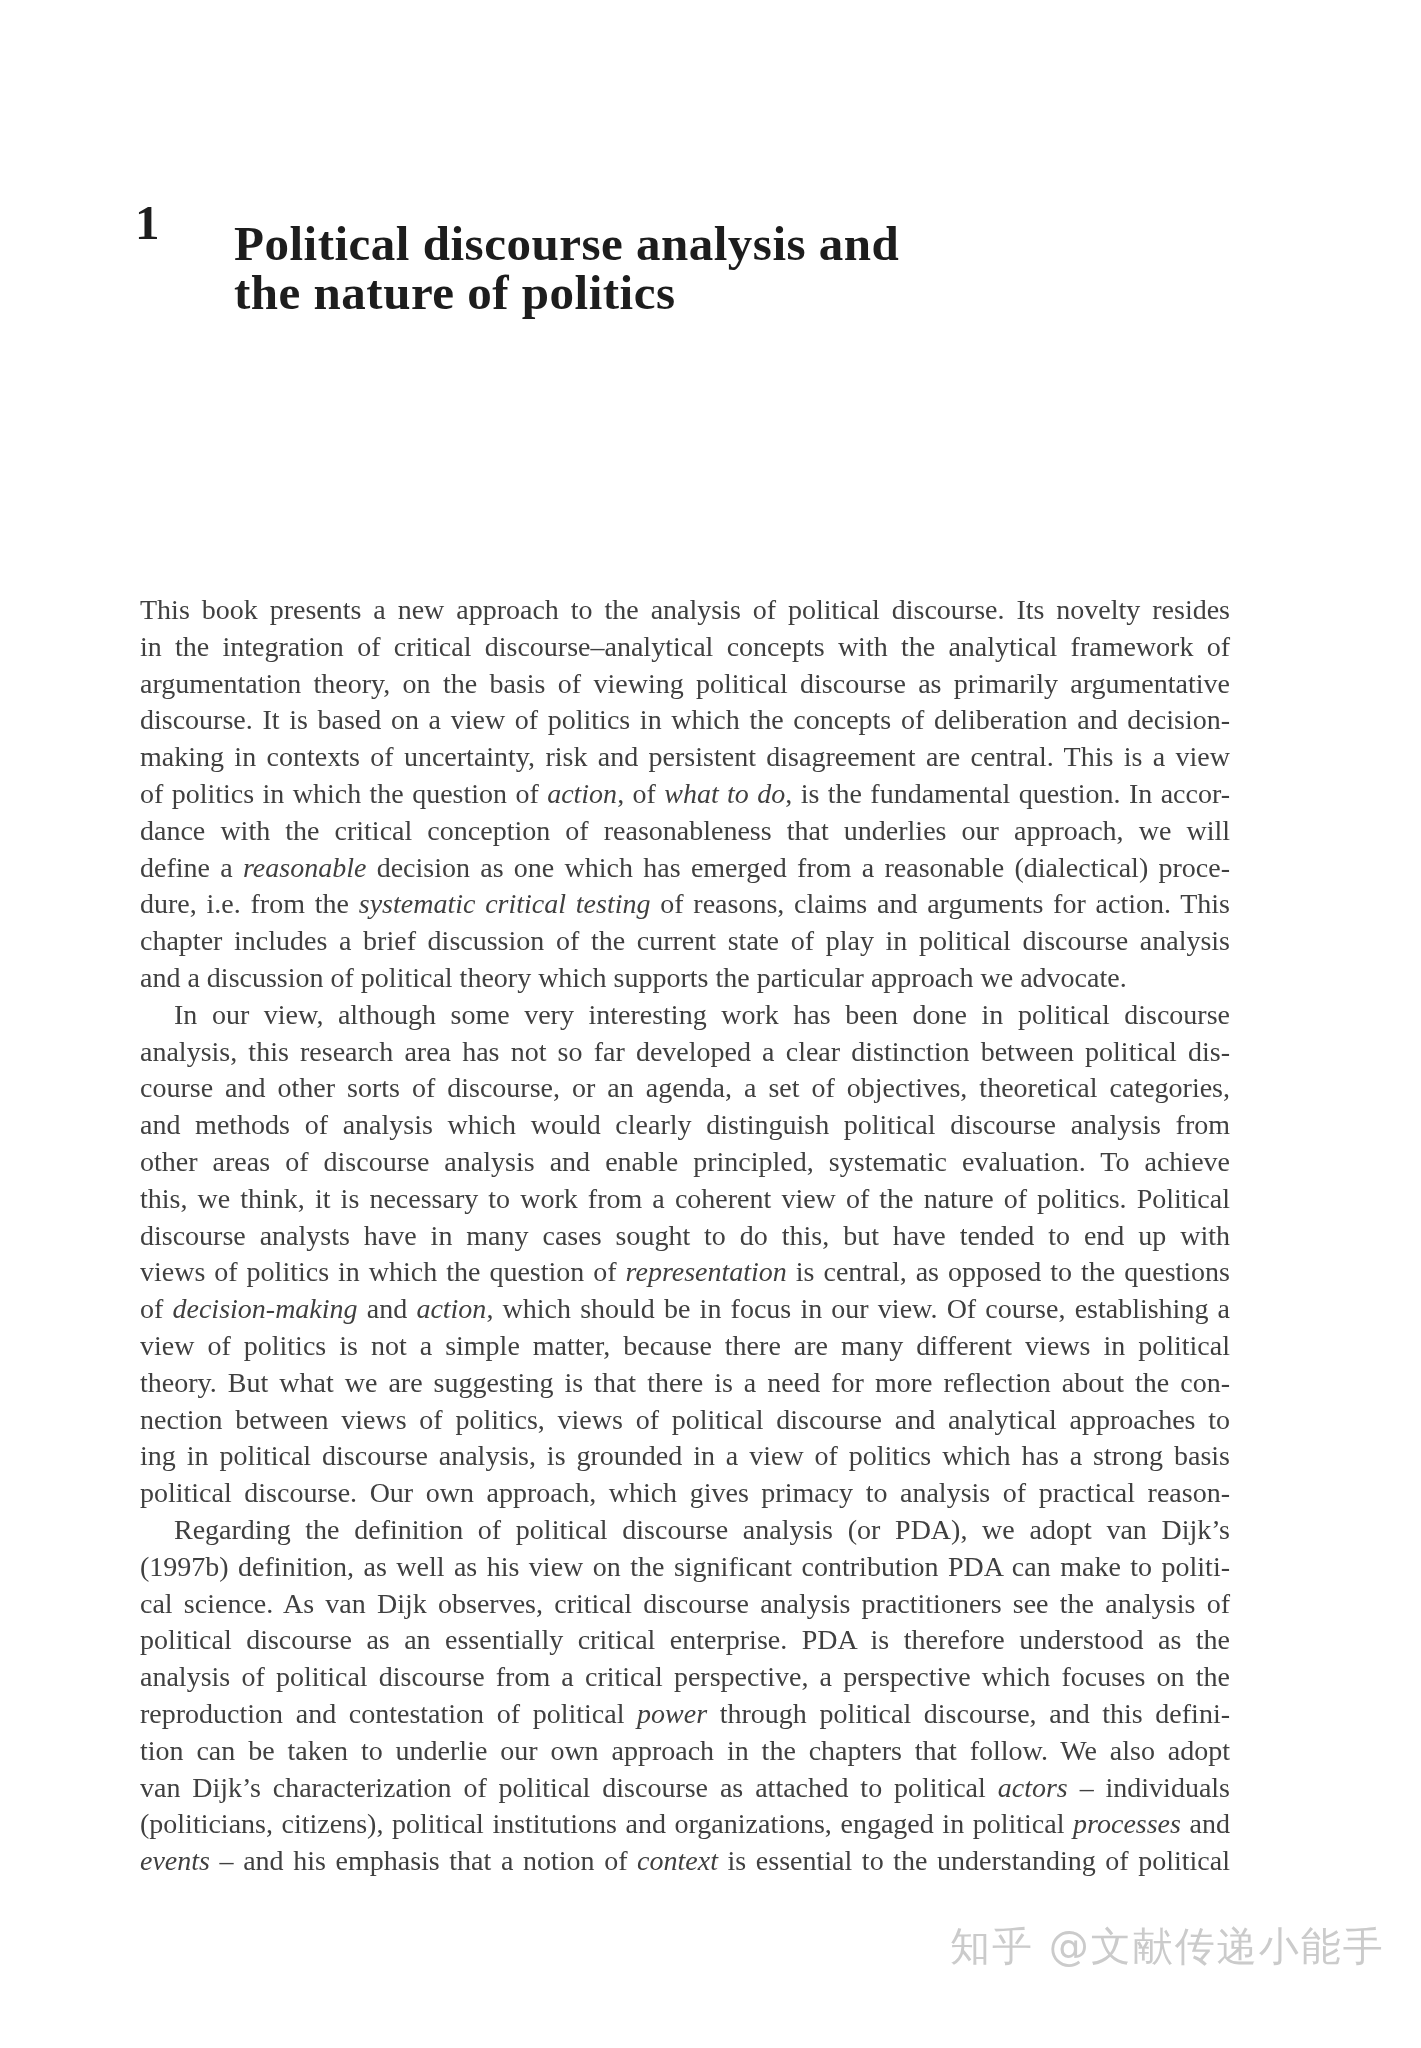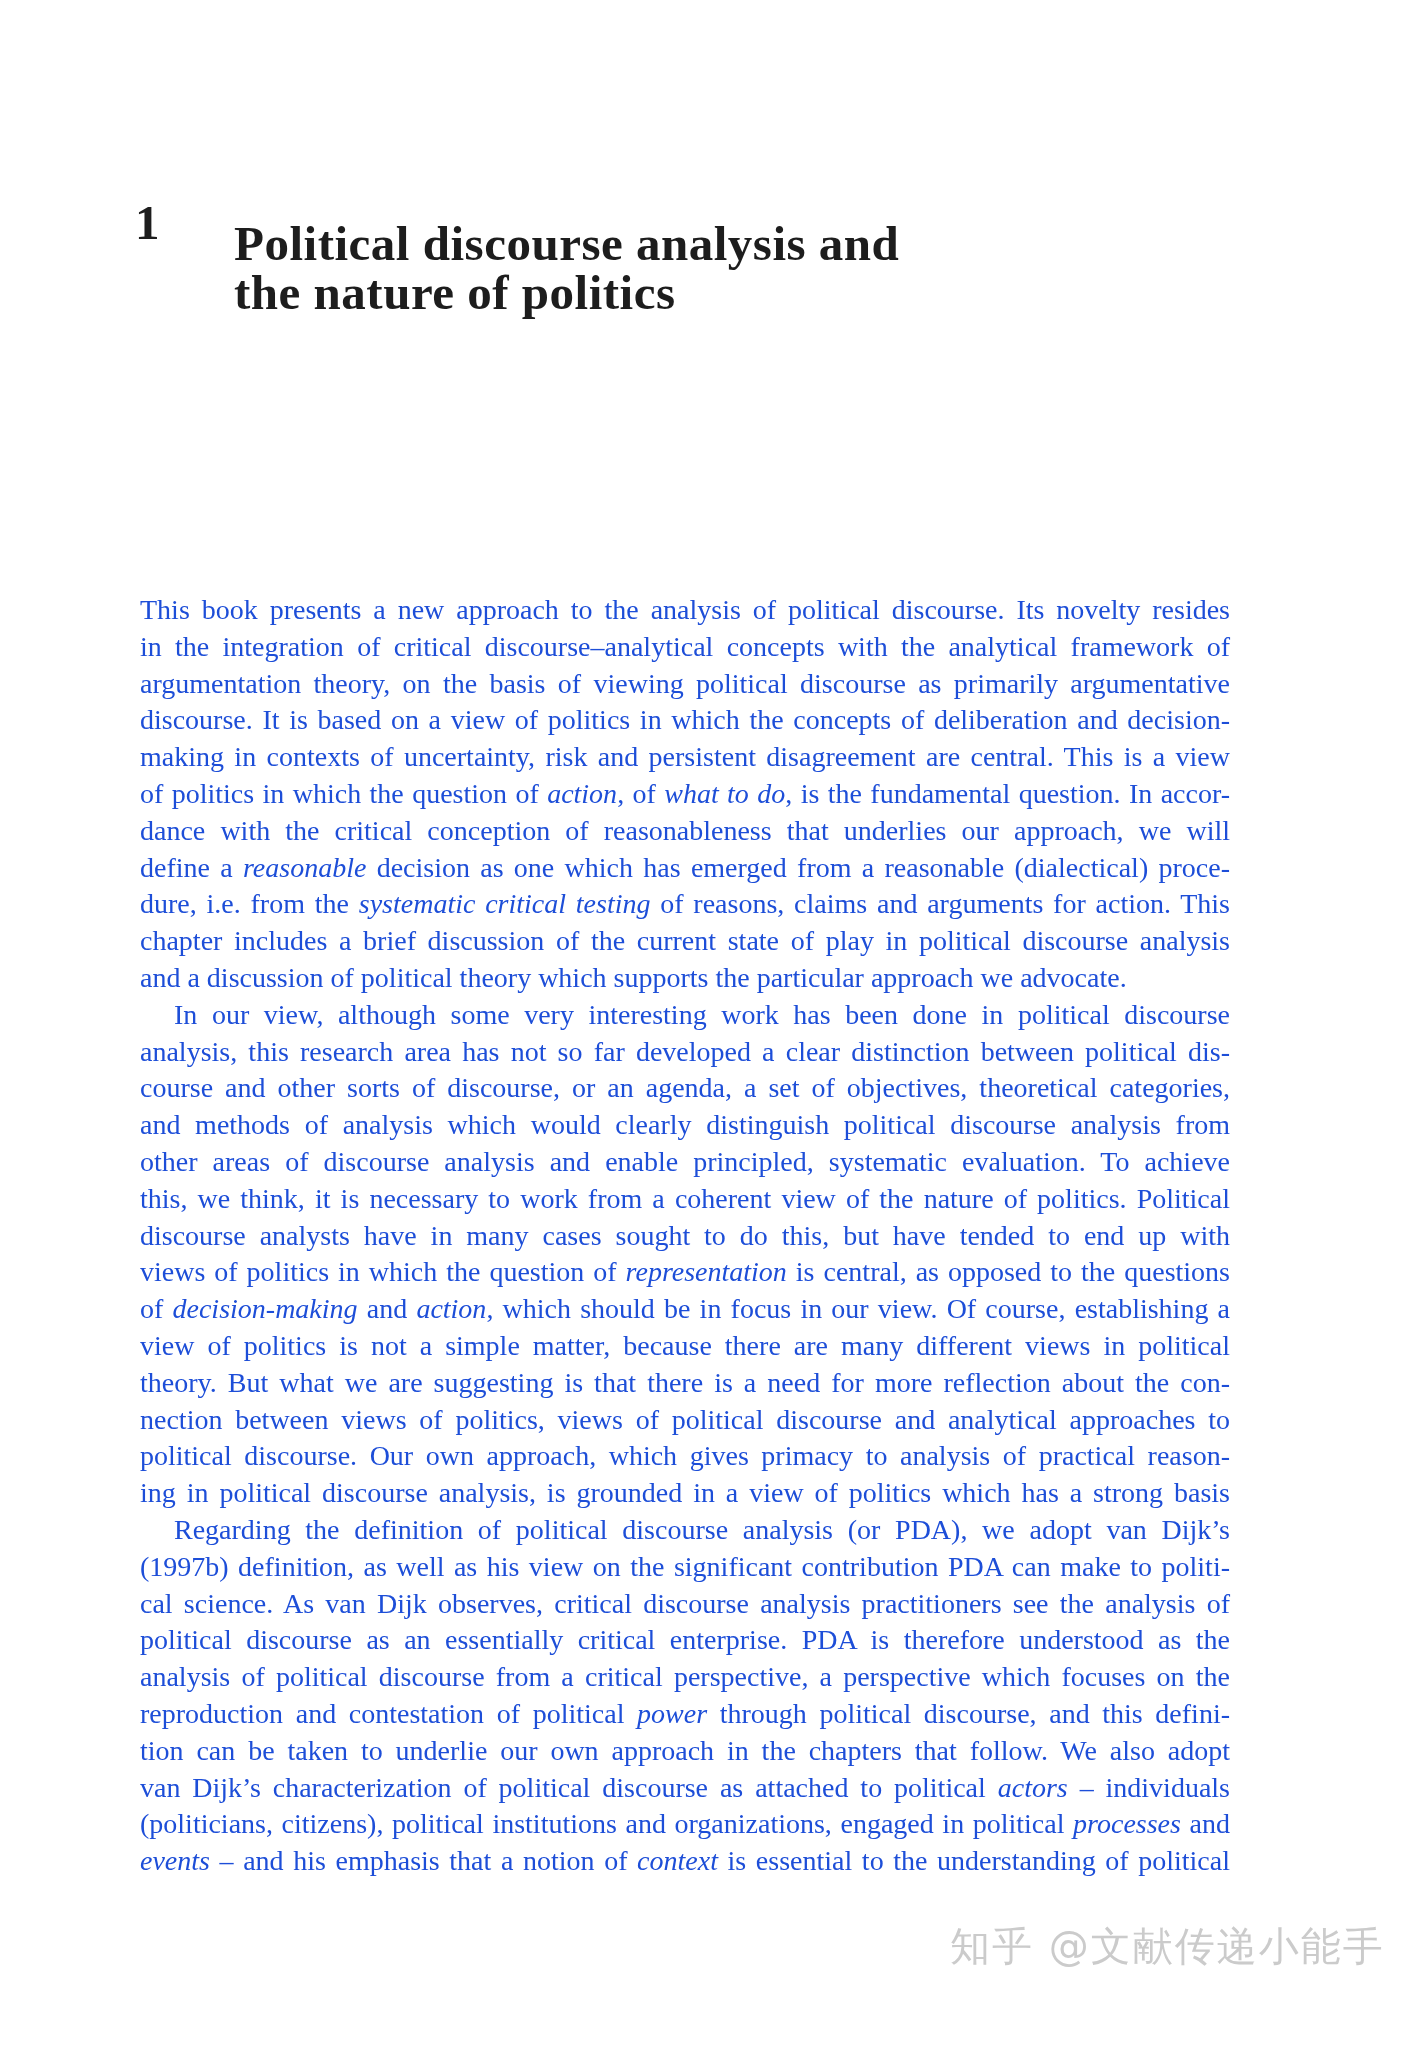--- a/index.html
+++ b/index.html
@@ -35,21 +35,21 @@
     white-space: nowrap;
     margin-top: 21px;
   }
   .body-text {
     position: absolute;
     left: 140px;
     top: 592px;
     width: 1090px;
     font-size: 28px;
     line-height: 36.8px;
-    color: #1d4ed8;
+    color: #404040;
   }
   .paragraph { margin: 0; }
   .line {
     text-align: justify;
     text-align-last: justify;
     white-space: normal;
   }
   .line.flush { text-align-last: left; }
   .line.indent { text-indent: 34px; }
   .line i { }
@@ -99,22 +99,22 @@
         <div class="line"><span>course and other sorts of discourse, or an agenda, a set of objectives, theoretical categories,</span></div>
         <div class="line"><span>and methods of analysis which would clearly distinguish political discourse analysis from</span></div>
         <div class="line"><span>other areas of discourse analysis and enable principled, systematic evaluation. To achieve</span></div>
         <div class="line"><span>this, we think, it is necessary to work from a coherent view of the nature of politics. Political</span></div>
         <div class="line"><span>discourse analysts have in many cases sought to do this, but have tended to end up with</span></div>
         <div class="line"><span>views of politics in which the question of </span><i>representation</i><span> is central, as opposed to the questions</span></div>
         <div class="line"><span>of </span><i>decision-making</i><span> and </span><i>action</i><span>, which should be in focus in our view. Of course, establishing a</span></div>
         <div class="line"><span>view of politics is not a simple matter, because there are many different views in political</span></div>
         <div class="line"><span>theory. But what we are suggesting is that there is a need for more reflection about the con-</span></div>
         <div class="line"><span>nection between views of politics, views of political discourse and analytical approaches to</span></div>
+        <div class="line"><span>ing in political discourse analysis, is grounded in a view of politics which has a strong basis</span></div>
         <div class="line"><span>political discourse. Our own approach, which gives primacy to analysis of practical reason-</span></div>
-        <div class="line"><span>ing in political discourse analysis, is grounded in a view of politics which has a strong basis</span></div>
       </div>
       <div class="paragraph">
         <div class="line indent"><span>Regarding the definition of political discourse analysis (or PDA), we adopt van Dijk’s</span></div>
         <div class="line"><span>(1997b) definition, as well as his view on the significant contribution PDA can make to politi-</span></div>
         <div class="line"><span>cal science. As van Dijk observes, critical discourse analysis practitioners see the analysis of</span></div>
         <div class="line"><span>political discourse as an essentially critical enterprise. PDA is therefore understood as the</span></div>
         <div class="line"><span>analysis of political discourse from a critical perspective, a perspective which focuses on the</span></div>
         <div class="line"><span>reproduction and contestation of political </span><i>power</i><span> through political discourse, and this defini-</span></div>
         <div class="line"><span>tion can be taken to underlie our own approach in the chapters that follow. We also adopt</span></div>
         <div class="line"><span>van Dijk’s characterization of political discourse as attached to political </span><i>actors</i><span> – individuals</span></div>

